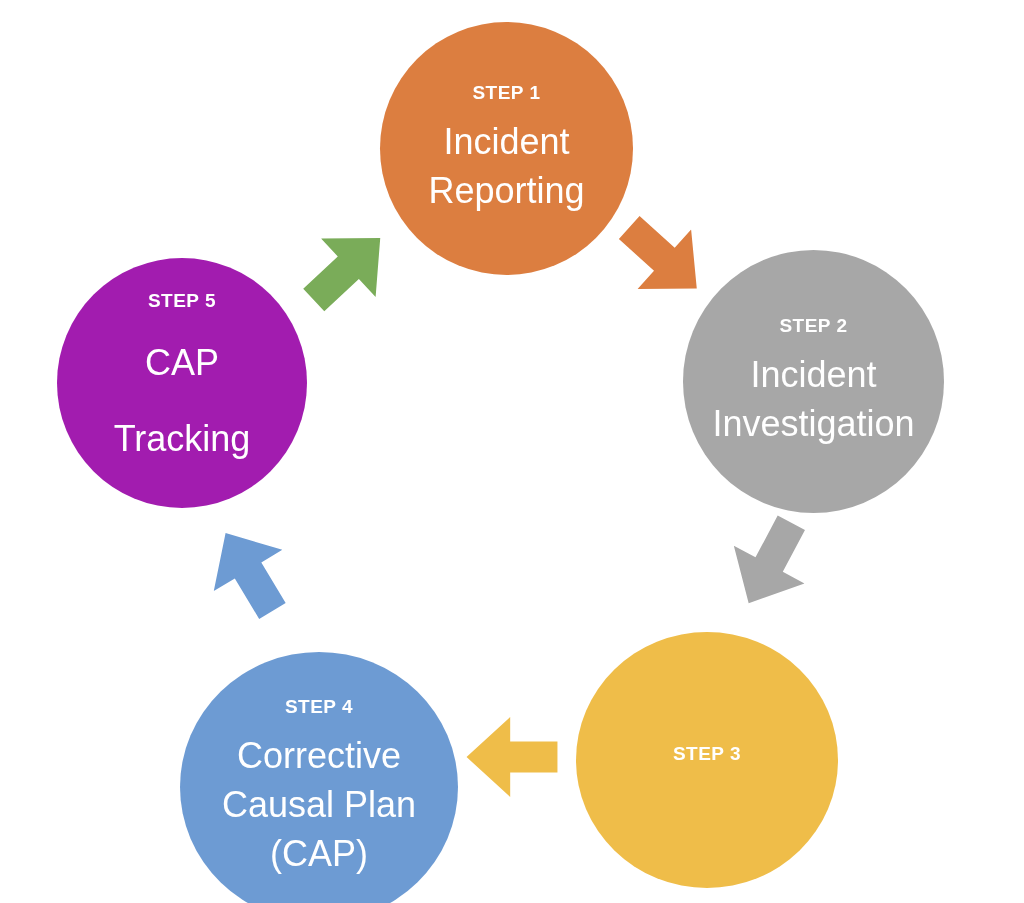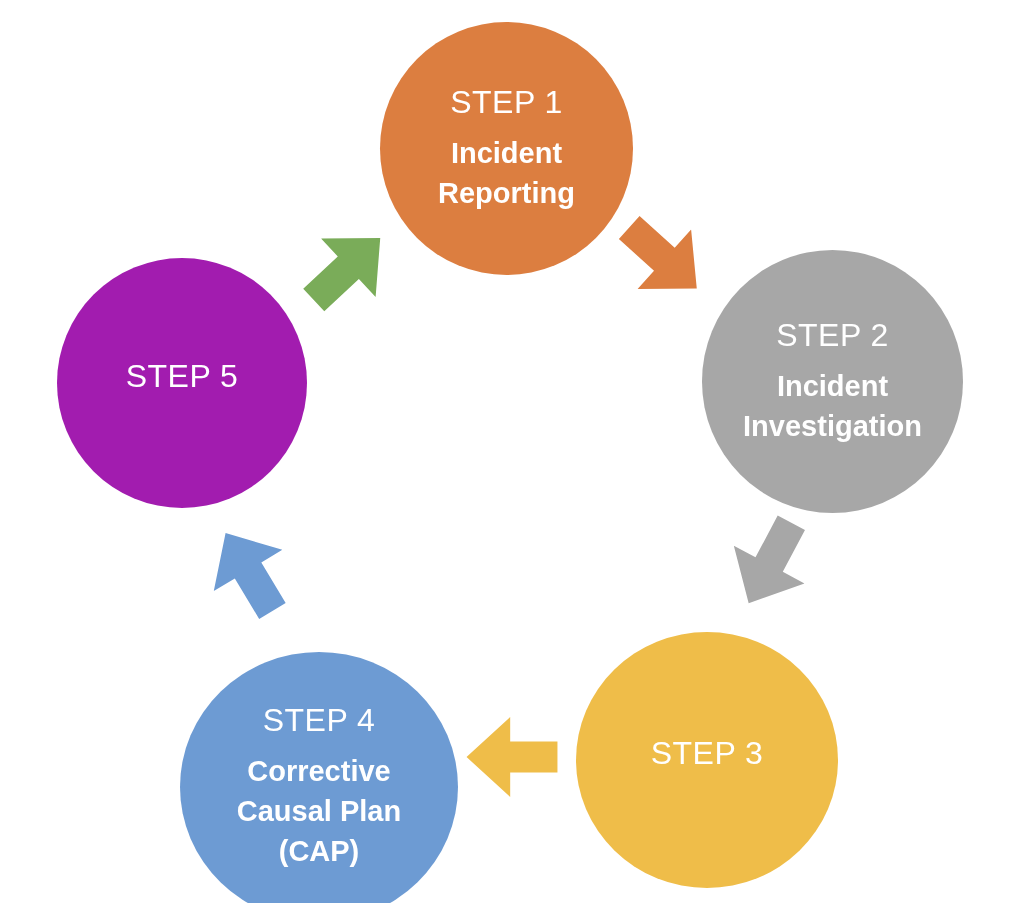--- a/index.html
+++ b/index.html
@@ -19,37 +19,37 @@
     position: absolute;
     border-radius: 50%;
     display: flex;
     flex-direction: column;
     align-items: center;
     justify-content: center;
     text-align: center;
     color: #ffffff;
   }
   .step-label {
-    font-size: 32px;
-    font-weight: 400;
+    font-size: 19px;
+    font-weight: 700;
     margin-bottom: 13px;
     letter-spacing: 0.5px;
   }
   .step-name {
-    font-size: 29px;
-    font-weight: 700;
+    font-size: 36px;
+    font-weight: 400;
     line-height: 1.37;
     white-space: pre-line;
   }
   .step-name.wide-gap {
     line-height: 2.1;
   }
   
   .circle-1 { left: 380px; top: 22px;  width: 253px; height: 253px; }
-  .circle-2 { left: 702px; top: 250px; width: 261px; height: 263px; }
+  .circle-2 { left: 683px; top: 250px; width: 261px; height: 263px; }
   .circle-3 { left: 576px; top: 632px; width: 262px; height: 256px; gap: 12px; }
   .circle-4 { left: 180px; top: 652px; width: 278px; height: 270px; }
   .circle-5 { left: 57px;  top: 258px; width: 250px; height: 250px; }
   
   .arrow {
     position: absolute;
     width: 94px;
     height: 80px;
   }
   .arrow svg { display: block; width: 100%; height: 100%; }
@@ -82,20 +82,22 @@
 
   <div class="circle circle-4" style="background: rgb(109, 155, 211);">
     <div class="step-label">STEP 4</div>
     <div class="step-name">Corrective
 Causal Plan
 (CAP)</div>
   </div>
 
   <div class="circle circle-5" style="background: #a21caf;">
     <div class="step-label">STEP 5</div>
+    <div class="step-name wide-gap">CAP
+Tracking</div>
   </div>
 
   <div class="arrow arrow-1">
     <svg viewBox="0 0 100 88" xmlns="http://www.w3.org/2000/svg">
       <polygon points="0,27 52,27 52,0 100,44 52,88 52,61 0,61" fill="#DC7E40"></polygon>
     </svg>
   </div>
 
   <div class="arrow arrow-2">
     <svg viewBox="0 0 100 88" xmlns="http://www.w3.org/2000/svg">

